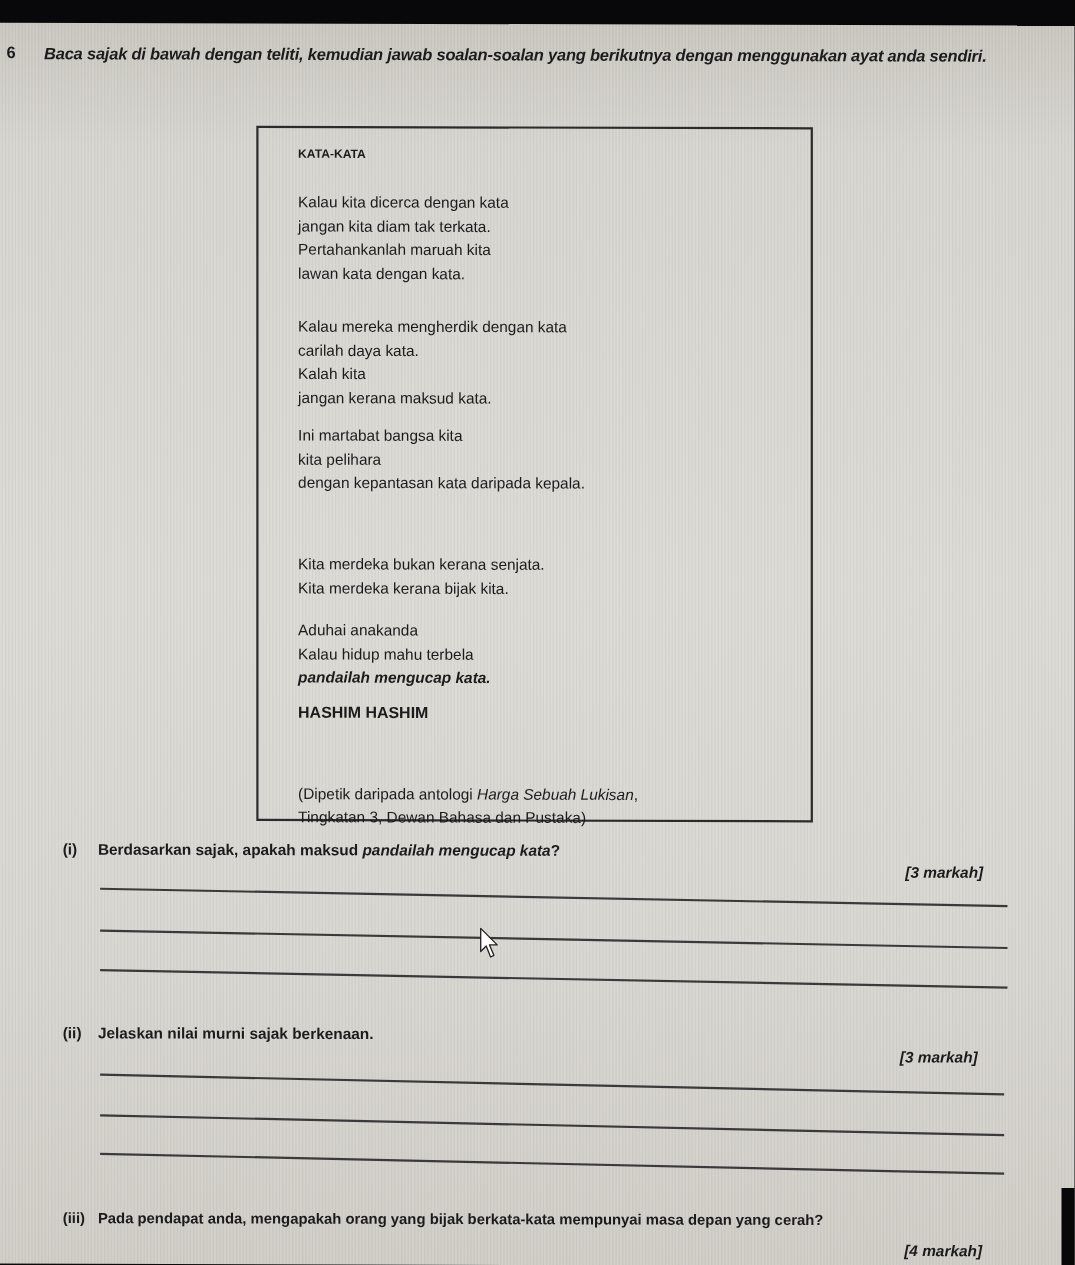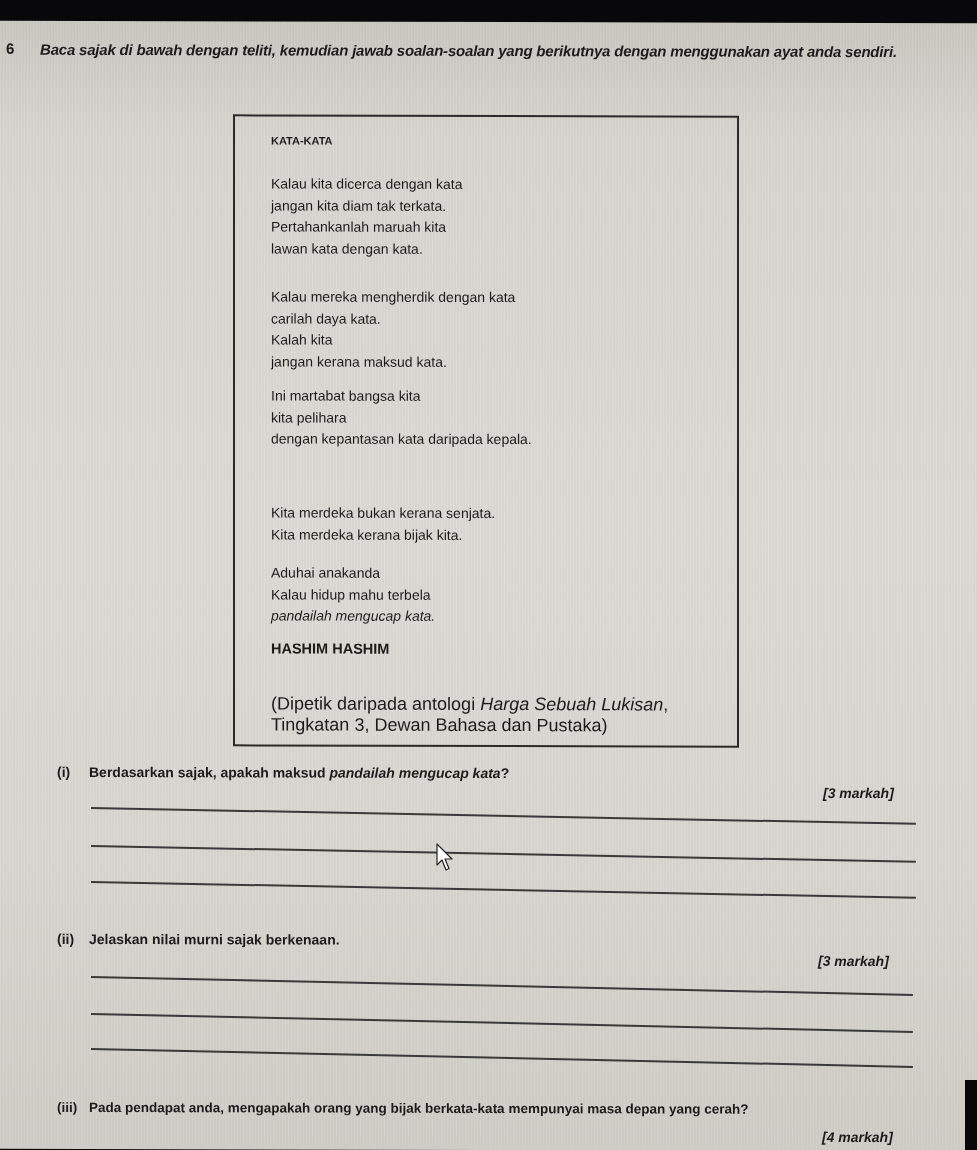--- a/index.html
+++ b/index.html
@@ -75,33 +75,33 @@
       font-weight: bold;
       font-size: 11px;
     }
     .stanza {
       position: absolute;
       left: 36px;
       font-size: 14px;
       line-height: 21.5px;
     }
     .stanza .line { display: block; white-space: nowrap; }
-    .stanza .line.italic { font-style: italic; }
+    .stanza .line.italic { font-style: italic; font-weight: bold; }
     .poet {
       position: absolute;
       left: 36px;
       top: 524px;
       font-weight: bold;
       font-size: 14.5px;
     }
     .source {
       position: absolute;
       left: 36px;
-      top: 577px;
-      font-size: 18px;
+      top: 595px;
+      font-size: 14px;
       line-height: 21px;
     }
     .source .italic { font-style: italic; }
     .question {
       position: absolute;
       font-size: 14px;
       font-weight: bold;
       white-space: nowrap;
     }
     .question .label {

